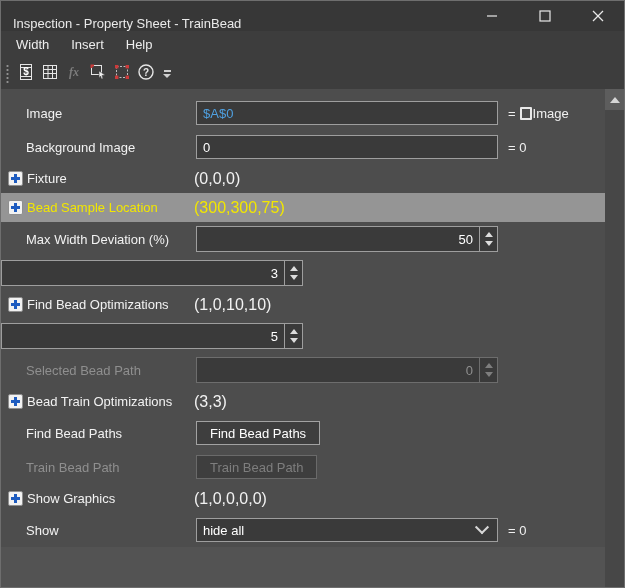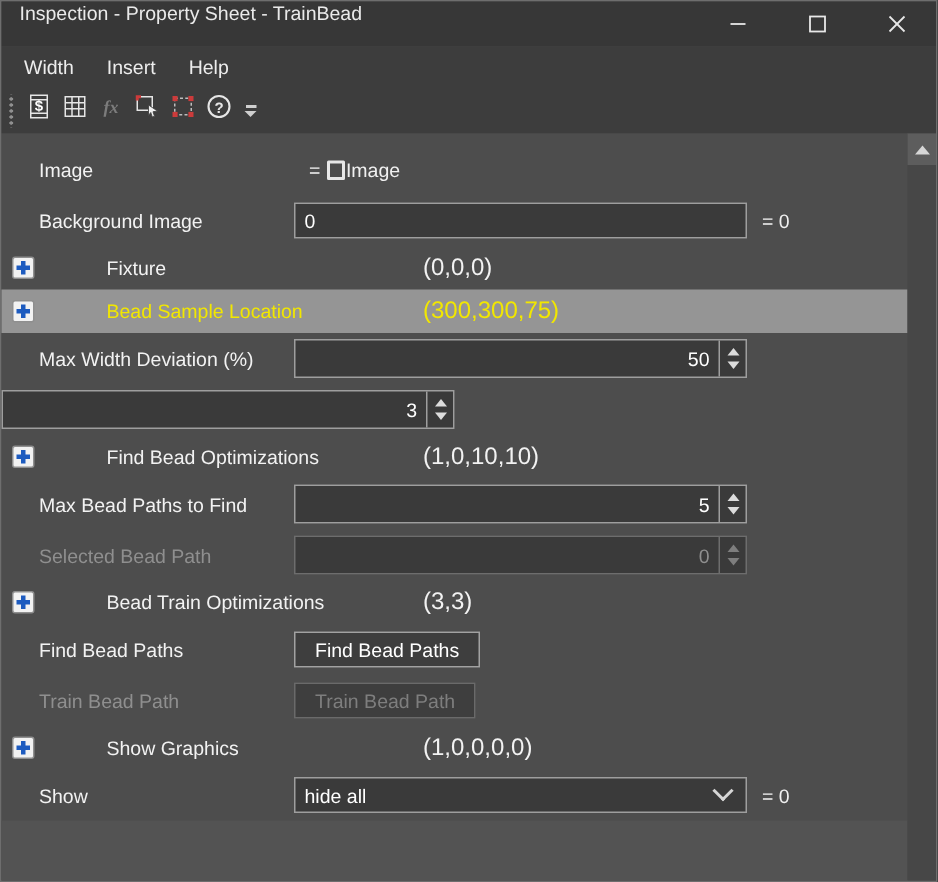--- a/index.html
+++ b/index.html
@@ -1,21 +1,21 @@
 <!DOCTYPE html>
 <html><head>
 <meta charset="utf-8">
 <style>
   html,body{margin:0;padding:0;width:625px;height:588px;overflow:hidden;
     font-family:"Liberation Sans",sans-serif;background:#2a2a2a;}
   .window{box-sizing:border-box;width:625px;height:588px;border:1px solid #6e6e6e;
     display:flex;flex-direction:column;background:#4d4d4d;}
 
   
-  .titlebar{height:30px;background:#373737;display:flex;align-items:flex-start;flex:0 0 auto;}
+  .titlebar{height:30px;background:#373737;display:flex;align-items:flex-end;flex:0 0 auto;}
   .title{flex:1;color:#eaeaea;font-size:13px;padding-left:12px;white-space:nowrap;}
   .caption-buttons{display:flex;height:100%;}
   .cap-btn{width:53px;height:100%;display:flex;align-items:center;justify-content:center;cursor:default;}
   .cap-btn svg{display:block;}
 
   
   .menubar{height:27px;background:#3d3d3d;display:flex;align-items:center;padding-left:4px;flex:0 0 auto;}
   .menu-item{color:#ededed;font-size:13px;padding:4px 11px;cursor:default;}
 
   
@@ -33,21 +33,21 @@
   .grid-col{flex:1;display:flex;flex-direction:column;padding-top:7px;min-width:0;}
   .filler{flex:1;background:#535353;}
   .scrollbar{width:19px;background:#474747;display:flex;flex-direction:column;flex:0 0 auto;}
   .sb-btn{height:21px;background:#5d5d5d;display:flex;align-items:center;justify-content:center;}
   .sb-tri-up{width:0;height:0;border-left:5px solid transparent;border-right:5px solid transparent;border-bottom:6px solid #d6d6d6;}
   .sb-track{flex:1;}
 
   
   .row{display:flex;align-items:center;flex:0 0 auto;}
   .row.field{height:34px;}
-  .row.category{height:29px;gap:44px;}
+  .row.category{height:29px;}
   .row .flabel{margin-left:25px;width:170px;color:#f2f2f2;font-size:13px;flex:0 0 auto;}
   .row.disabled .flabel{color:#8f8f8f;}
   .row.category{cursor:default;}
   .exp{width:13px;height:13px;margin-left:7px;background:#f2f2f2;border:1px solid #8f8f8f;
     border-radius:2px;position:relative;flex:0 0 auto;box-sizing:content-box;}
   .exp .ph{position:absolute;left:2px;right:2px;top:5px;height:3px;background:#1d5bbf;}
   .exp .pv{position:absolute;top:2px;bottom:2px;left:5px;width:3px;background:#1d5bbf;}
   .clabel{margin-left:4px;width:167px;color:#f2f2f2;font-size:13px;flex:0 0 auto;}
   .cvalue{color:#f2f2f2;font-size:16px;}
   .row.selected{background:#959595;}
@@ -174,20 +174,23 @@
       <span class="ov-bar"></span>
       <span class="ov-tri"></span>
     </div>
   </div>
 
   <div class="content">
     <div class="grid-col">
       <div id="rows" style="display:flex;flex-direction:column;">
           <div class="row field">
             <div class="flabel">Image</div>
+            <div class="ctrl">
+              <div class="tb formula">$A$0</div>
+            </div>
             <div class="suffix">=<span class="objsq"></span>Image</div>
           </div>
           <div class="row field">
             <div class="flabel">Background Image</div>
             <div class="ctrl">
               <div class="tb">0</div>
             </div>
             <div class="suffix">= 0</div>
           </div>
           <div class="row category">
@@ -231,21 +234,20 @@
           </div>
           <div class="row category">
             <div class="exp">
               <span class="ph"></span>
               <span class="pv"></span>
             </div>
             <div class="clabel">Find Bead Optimizations</div>
             <div class="cvalue">(1,0,10,10)</div>
           </div>
           <div class="row field">
-            <div class="flabel">Max Bead Paths to Find</div>
             <div class="ctrl">
               <div class="spinwrap">
                 <div class="num">5</div>
                 <div class="spin">
                   <div class="t-up"></div>
                   <div class="t-dn"></div>
                 </div>
               </div>
             </div>
           </div>

